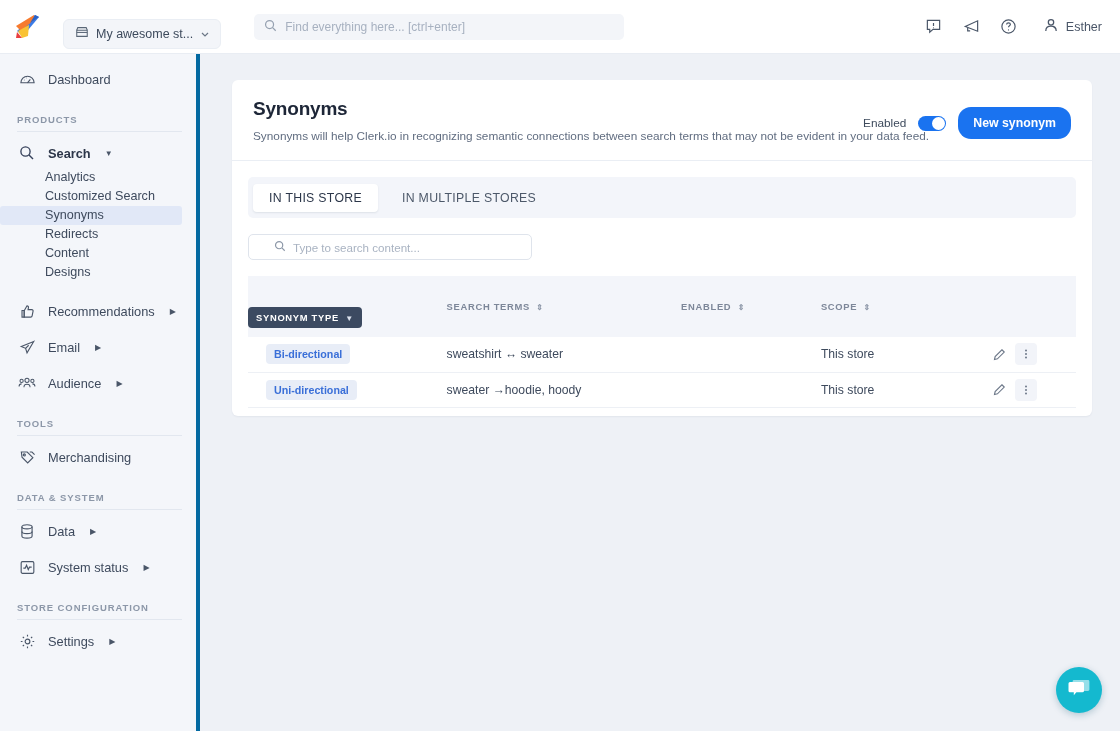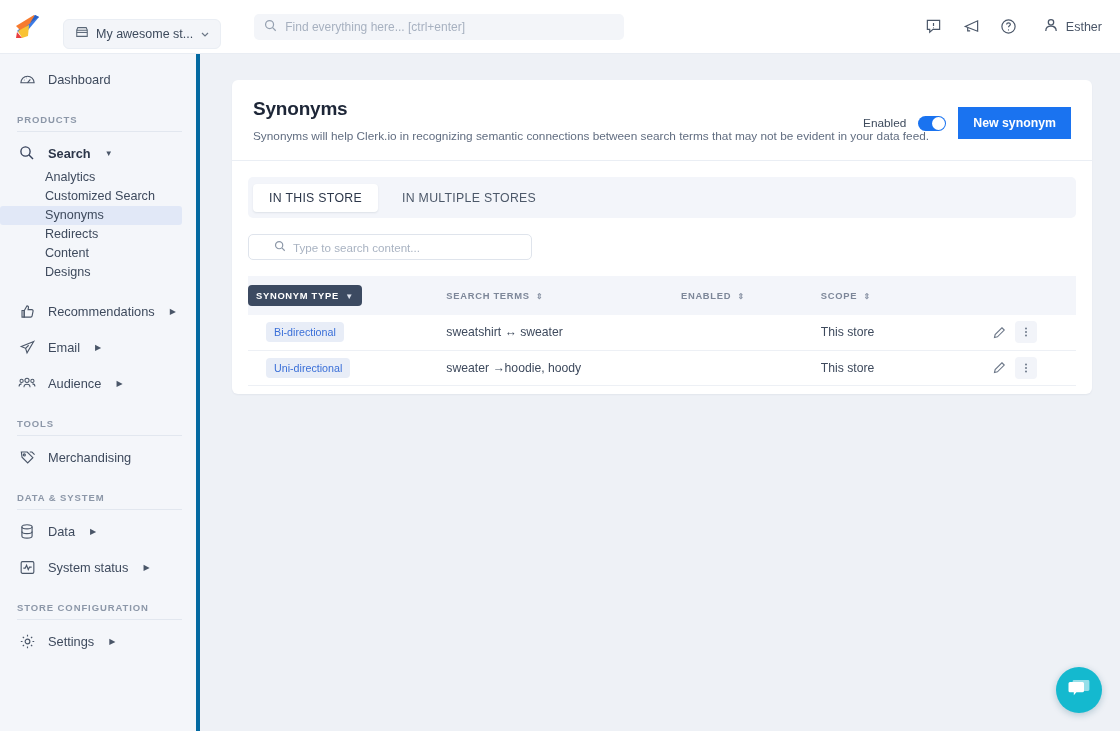--- a/index.html
+++ b/index.html
@@ -95,21 +95,21 @@
     border-radius: 6px;
     box-shadow: 0 1px 2px rgba(40,55,80,0.06);
   }
   .card-head { padding: 18px 21px 17px 21px; border-bottom: 1px solid #eaeef4; position: relative; }
   .card-title { font-size: 19px; font-weight: bold; color: #1d2637; letter-spacing: -0.2px; }
   .card-sub { font-size: 11.8px; color: #616d80; margin-top: 9px; }
   .head-actions { position: absolute; right: 21px; top: 27px; display: flex; align-items: center; gap: 12px; }
   .enabled-label { font-size: 11.8px; color: #3d4a5c; }
   .btn-primary {
     background: #1a73f0; color: #fff; font-size: 12.3px; font-weight: bold;
-    border: none; border-radius: 0; padding: 9px 15px; cursor: pointer;
+    border: none; border-radius: 13px; padding: 9px 15px; cursor: pointer;
     font-family: "Liberation Sans", sans-serif;
   }
 
   
   .toggle { width: 28px; height: 15px; border-radius: 8px; background: #1a73f0; position: relative; cursor: pointer; flex: none; }
   .toggle .knob { position: absolute; width: 13px; height: 13px; border-radius: 50%; background: #fff; top: 1px; right: 1px; }
 
   
   .card-body { padding: 16px 16px 8px 16px; }
   .tabbar {
@@ -137,32 +137,32 @@
   
   table.syn { width: 100%; border-collapse: collapse; margin-top: 16px; }
   table.syn thead tr { background: #f3f5fa; }
   table.syn thead th {
     font-size: 9.4px; font-weight: bold; letter-spacing: 0.7px;
     color: #7d8799; text-align: left; padding: 9px 0; height: 27px;
   }
   .th-badge {
     display: inline-block; background: #3c4a61; color: #fff;
     font-size: 9.4px; font-weight: bold; letter-spacing: 0.7px;
-    padding: 5px 8px; border-radius: 4px;
+    padding: 5px 8px; border-radius: 4px; margin-top: 22px;
   }
   .sortarrow { font-size: 8px; color: #8d97a8; margin-left: 3px; }
   table.syn tbody td {
     border-bottom: 1px solid #edf0f5; height: 35px;
     font-size: 12.2px; color: #3e4a5d; vertical-align: middle;
   }
   .type-badge {
     display: inline-block; background: #e8edf7; color: #3a6fd8;
     font-size: 10.7px; padding: 4px 8px; border-radius: 4px; cursor: pointer;
   }
-  .col-type  { width: 205px; padding-left: 18px; }
+  .col-type  { width: 205px; padding-left: 18px; font-weight: bold; }
   .col-terms { width: 245px; }
   .col-enab  { width: 145px; }
   .col-scope { width: 175px; }
   .col-act   { width: 90px; }
   .row-actions { display: flex; align-items: center; gap: 5px; justify-content: flex-start; }
   .act-ic {
     width: 22px; height: 22px; border-radius: 4px;
     display: flex; align-items: center; justify-content: center; cursor: pointer;
   }
   .act-ic.boxed { background: #f2f4f9; }

